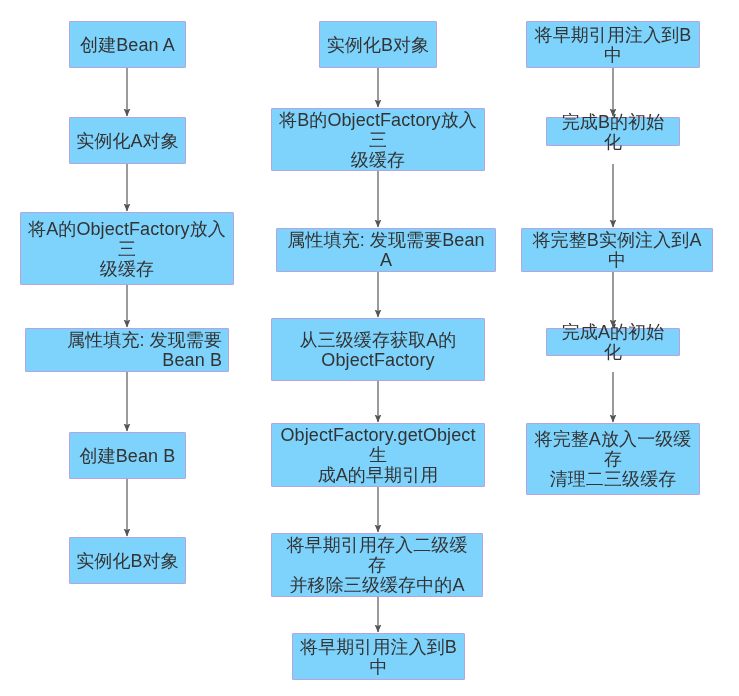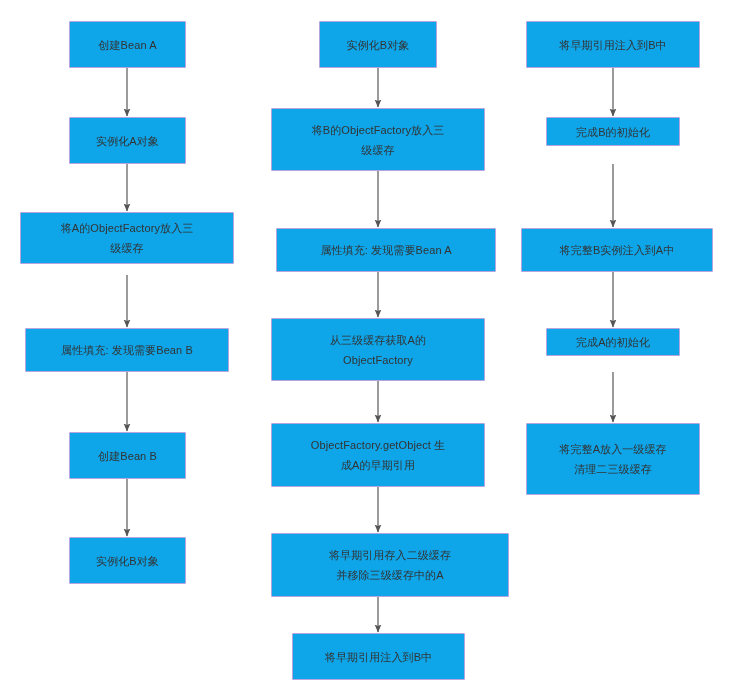--- a/index.html
+++ b/index.html
@@ -21,29 +21,29 @@
     position: absolute;
     left: 0;
     top: 0;
     width: 739px;
     height: 696px;
     pointer-events: none;
   }
   .node {
     position: absolute;
     box-sizing: border-box;
-    background: #0ea5e9;
+    background: #7dd3fc;
     border: 1px solid #b6a4e0;
     border-radius: 1px;
     display: flex;
     align-items: center;
     justify-content: center;
     text-align: center;
     color: #333333;
-    font-size: 11px;
+    font-size: 18px;
     line-height: 20px;
     letter-spacing: 0.1px;
     white-space: pre-line;
     padding: 2px 6px;
     z-index: 2;
   }
 </style>
 </head>
 <body>
 
@@ -68,34 +68,34 @@
         <line x1="378" y1="597" x2="378" y2="632" stroke="#707070" stroke-width="1.4" marker-end="url(#arrowhead)"></line>
         <line x1="613" y1="68" x2="613" y2="116" stroke="#707070" stroke-width="1.4" marker-end="url(#arrowhead)"></line>
         <line x1="613" y1="164" x2="613" y2="227" stroke="#707070" stroke-width="1.4" marker-end="url(#arrowhead)"></line>
         <line x1="613" y1="272" x2="613" y2="327" stroke="#707070" stroke-width="1.4" marker-end="url(#arrowhead)"></line>
         <line x1="613" y1="372" x2="613" y2="422" stroke="#707070" stroke-width="1.4" marker-end="url(#arrowhead)"></line>
       </g>
   </svg>
   <div id="node-layer">
       <div class="node" style="left: 69px; top: 21px; width: 117px; height: 47px;">创建Bean A</div>
       <div class="node" style="left: 69px; top: 117px; width: 117px; height: 47px;">实例化A对象</div>
-      <div class="node" style="left: 20px; top: 212px; width: 214px; height: 52px;">将A的ObjectFactory放入三
+      <div class="node" style="left: 20px; top: 212px; width: 214px; height: 73px;">将A的ObjectFactory放入三
 级缓存</div>
-      <div class="node" style="left: 25px; top: 328px; width: 204px; height: 44px;">属性填充: 发现需要Bean B</div>
+      <div class="node" style="left: 25px; top: 328px; width: 204px; height: 44px; text-align: right;">属性填充: 发现需要Bean B</div>
       <div class="node" style="left: 69px; top: 432px; width: 117px; height: 47px;">创建Bean B</div>
       <div class="node" style="left: 69px; top: 537px; width: 117px; height: 47px;">实例化B对象</div>
       <div class="node" style="left: 319px; top: 21px; width: 118px; height: 47px;">实例化B对象</div>
       <div class="node" style="left: 271px; top: 108px; width: 214px; height: 63px;">将B的ObjectFactory放入三
 级缓存</div>
       <div class="node" style="left: 276px; top: 228px; width: 220px; height: 44px;">属性填充: 发现需要Bean A</div>
       <div class="node" style="left: 271px; top: 318px; width: 214px; height: 63px;">从三级缓存获取A的
 ObjectFactory</div>
       <div class="node" style="left: 271px; top: 423px; width: 214px; height: 64px;">ObjectFactory.getObject 生
 成A的早期引用</div>
-      <div class="node" style="left: 271px; top: 533px; width: 238px; height: 64px;">将早期引用存入二级缓存
+      <div class="node" style="left: 271px; top: 533px; width: 212px; height: 64px;">将早期引用存入二级缓存
 并移除三级缓存中的A</div>
       <div class="node" style="left: 292px; top: 633px; width: 173px; height: 47px;">将早期引用注入到B中</div>
       <div class="node" style="left: 526px; top: 21px; width: 174px; height: 47px;">将早期引用注入到B中</div>
       <div class="node" style="left: 546px; top: 117px; width: 134px; height: 29px;">完成B的初始化</div>
       <div class="node" style="left: 521px; top: 228px; width: 192px; height: 44px;">将完整B实例注入到A中</div>
       <div class="node" style="left: 546px; top: 328px; width: 134px; height: 28px;">完成A的初始化</div>
       <div class="node" style="left: 526px; top: 423px; width: 174px; height: 72px;">将完整A放入一级缓存
 清理二三级缓存</div>
     </div>
 </div>

